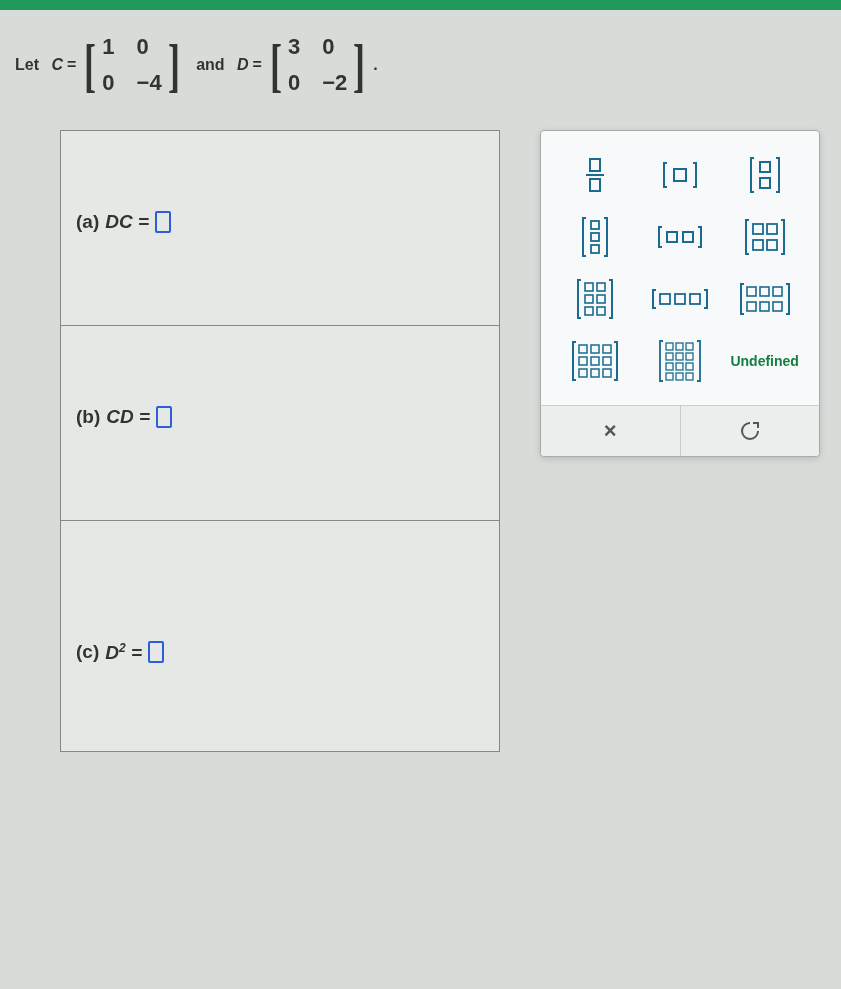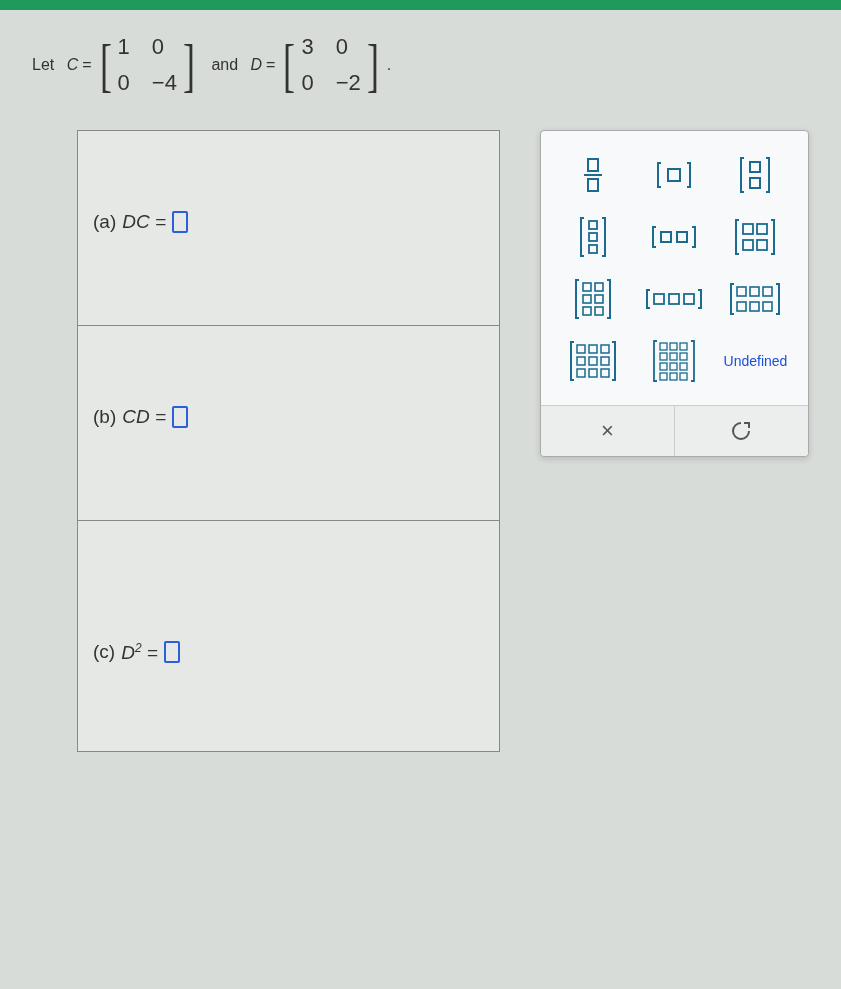--- a/index.html
+++ b/index.html
@@ -10,21 +10,22 @@
     height: 989px;
     position: relative;
     color: #333;
   }
   .top-bar {
     height: 10px;
     background: #1e9b5a;
     width: 100%;
   }
   .content {
-    padding: 20px 32px;
+    padding: 20px 15px;
+    font-weight: bold;
   }
   .matrix-row {
     display: flex;
     align-items: center;
     gap: 4px;
     margin-bottom: 30px;
   }
   .matrix-bracket {
     display: inline-flex;
     align-items: center;
@@ -95,21 +96,21 @@
     display: flex;
     align-items: center;
     justify-content: center;
     cursor: pointer;
     color: #1a6b8f;
     font-size: 13px;
   }
   .pbtn svg { display: block; }
   .undefined-btn {
     font-size: 14px;
-    color: #1d4ed8;
+    color: #15803d;
   }
   .palette-footer {
     display: flex;
     border-top: 1px solid #ccc;
     background: #eceeed;
     border-radius: 0 0 4px 4px;
   }
   .footer-btn {
     flex: 1;
     height: 50px;

